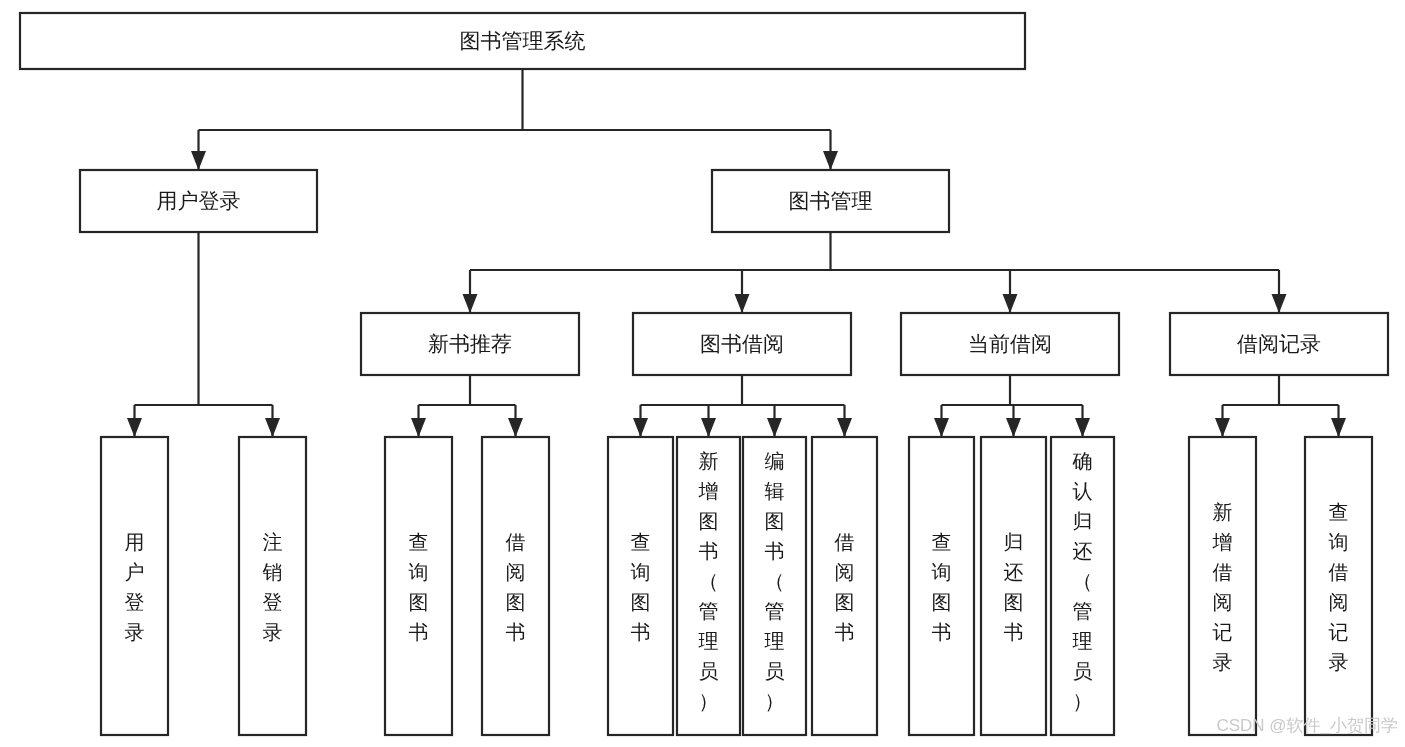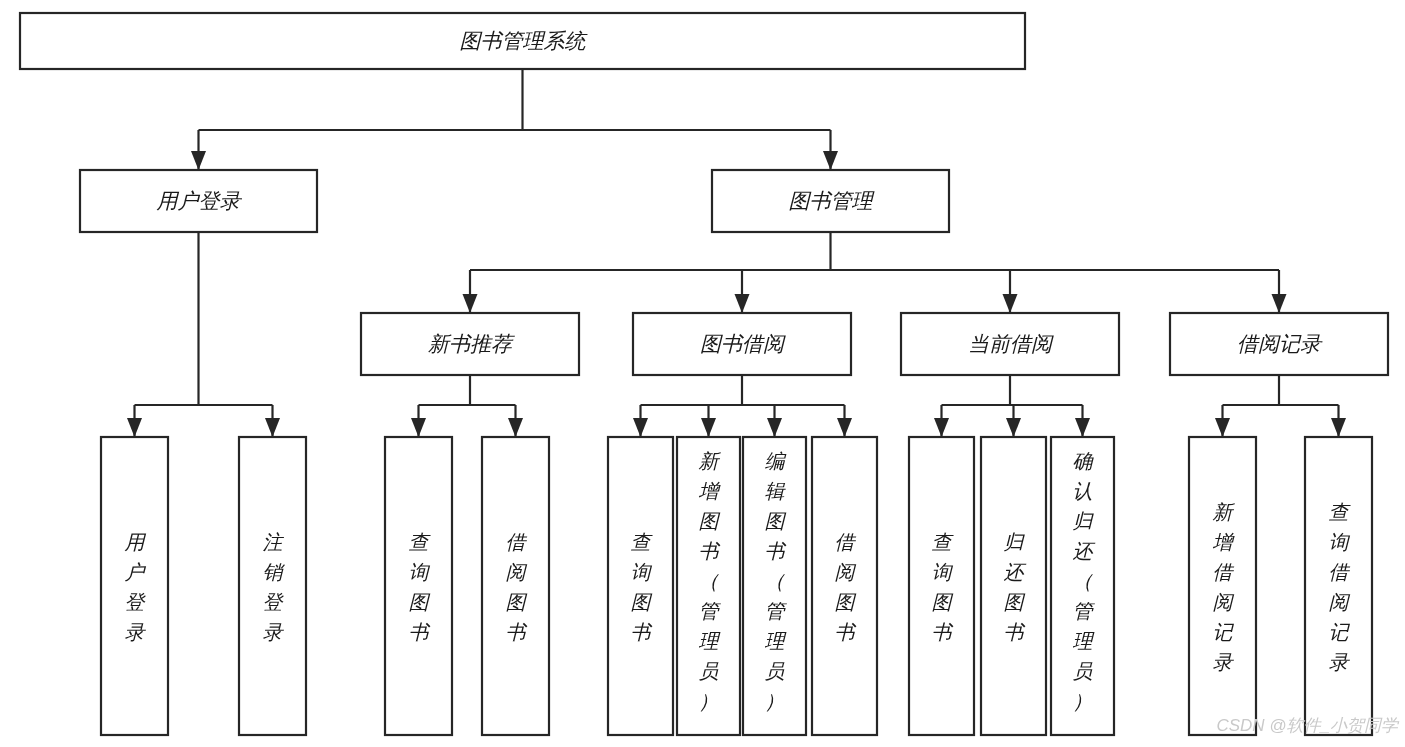--- a/index.html
+++ b/index.html
@@ -13,21 +13,20 @@
     position: relative;
     overflow: hidden;
     font-family: "Liberation Sans", "DejaVu Sans", sans-serif;
   }
   #diagram-root {
     position: absolute;
     left: 0;
     top: 0;
     width: 1405px;
     height: 578px;
-    font-style: italic;
   }
   svg.flow {
     display: block;
     width: 1405px;
     height: 747px;
   }
   .node-box {
     fill: #ffffff;
     stroke: #262626;
     stroke-width: 2.2;

